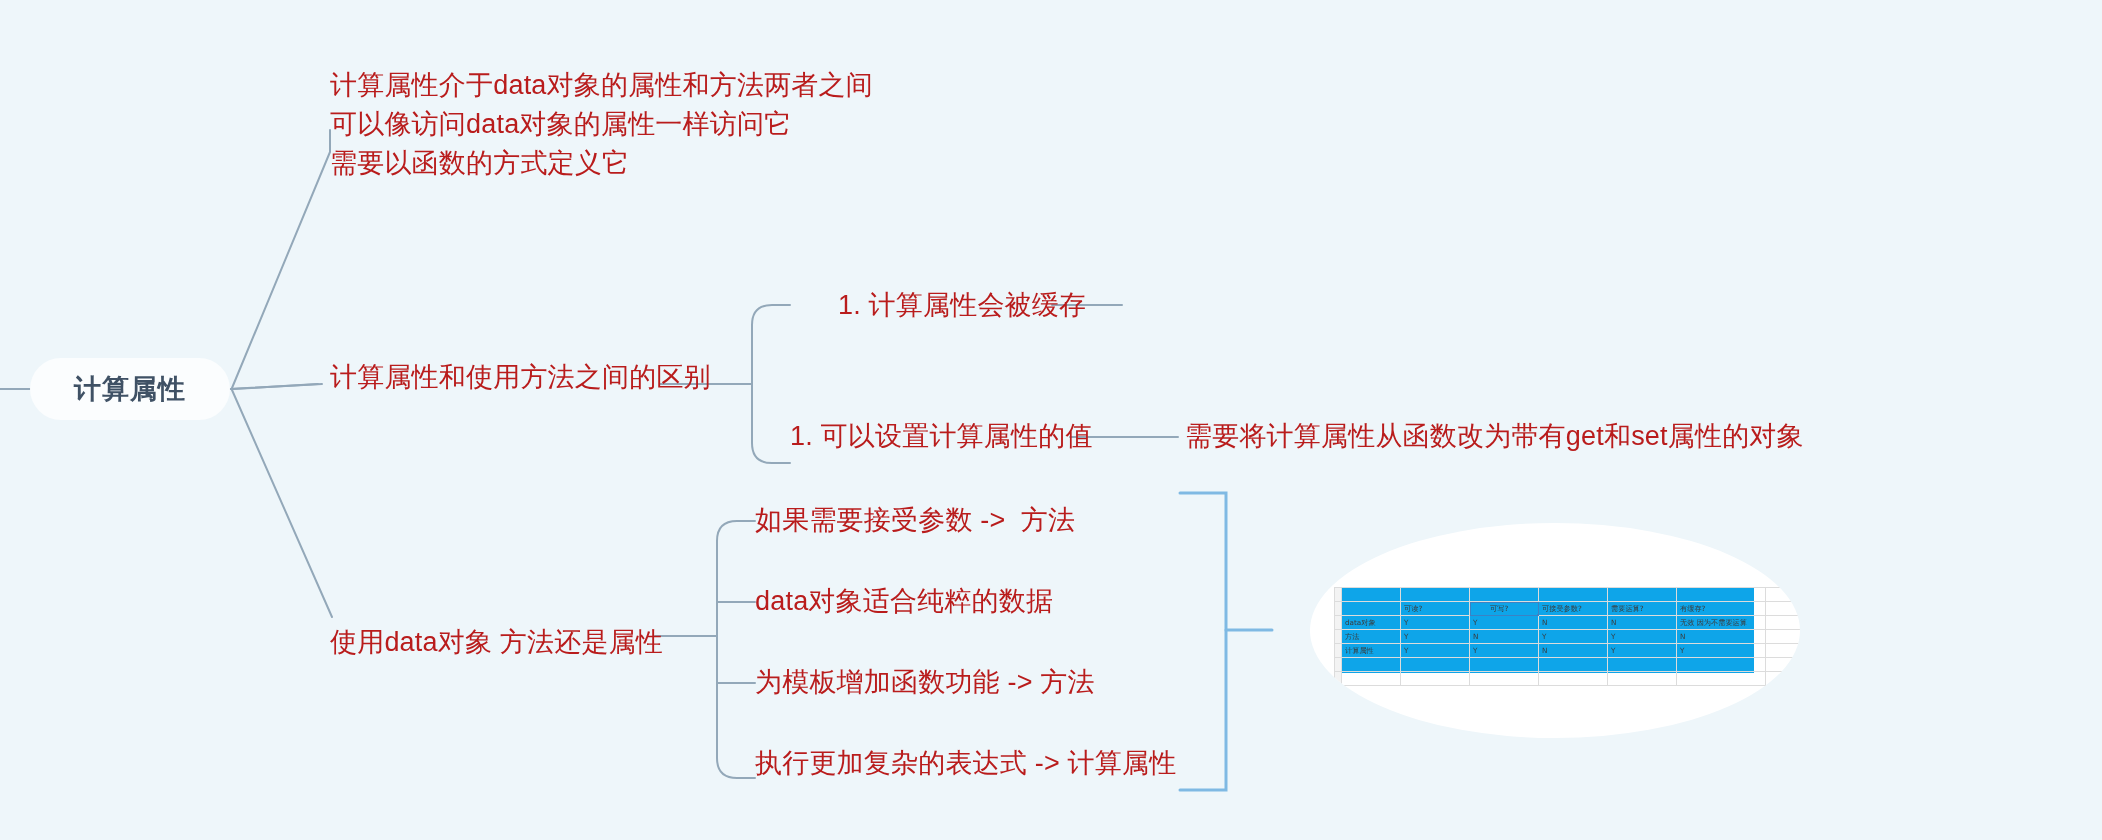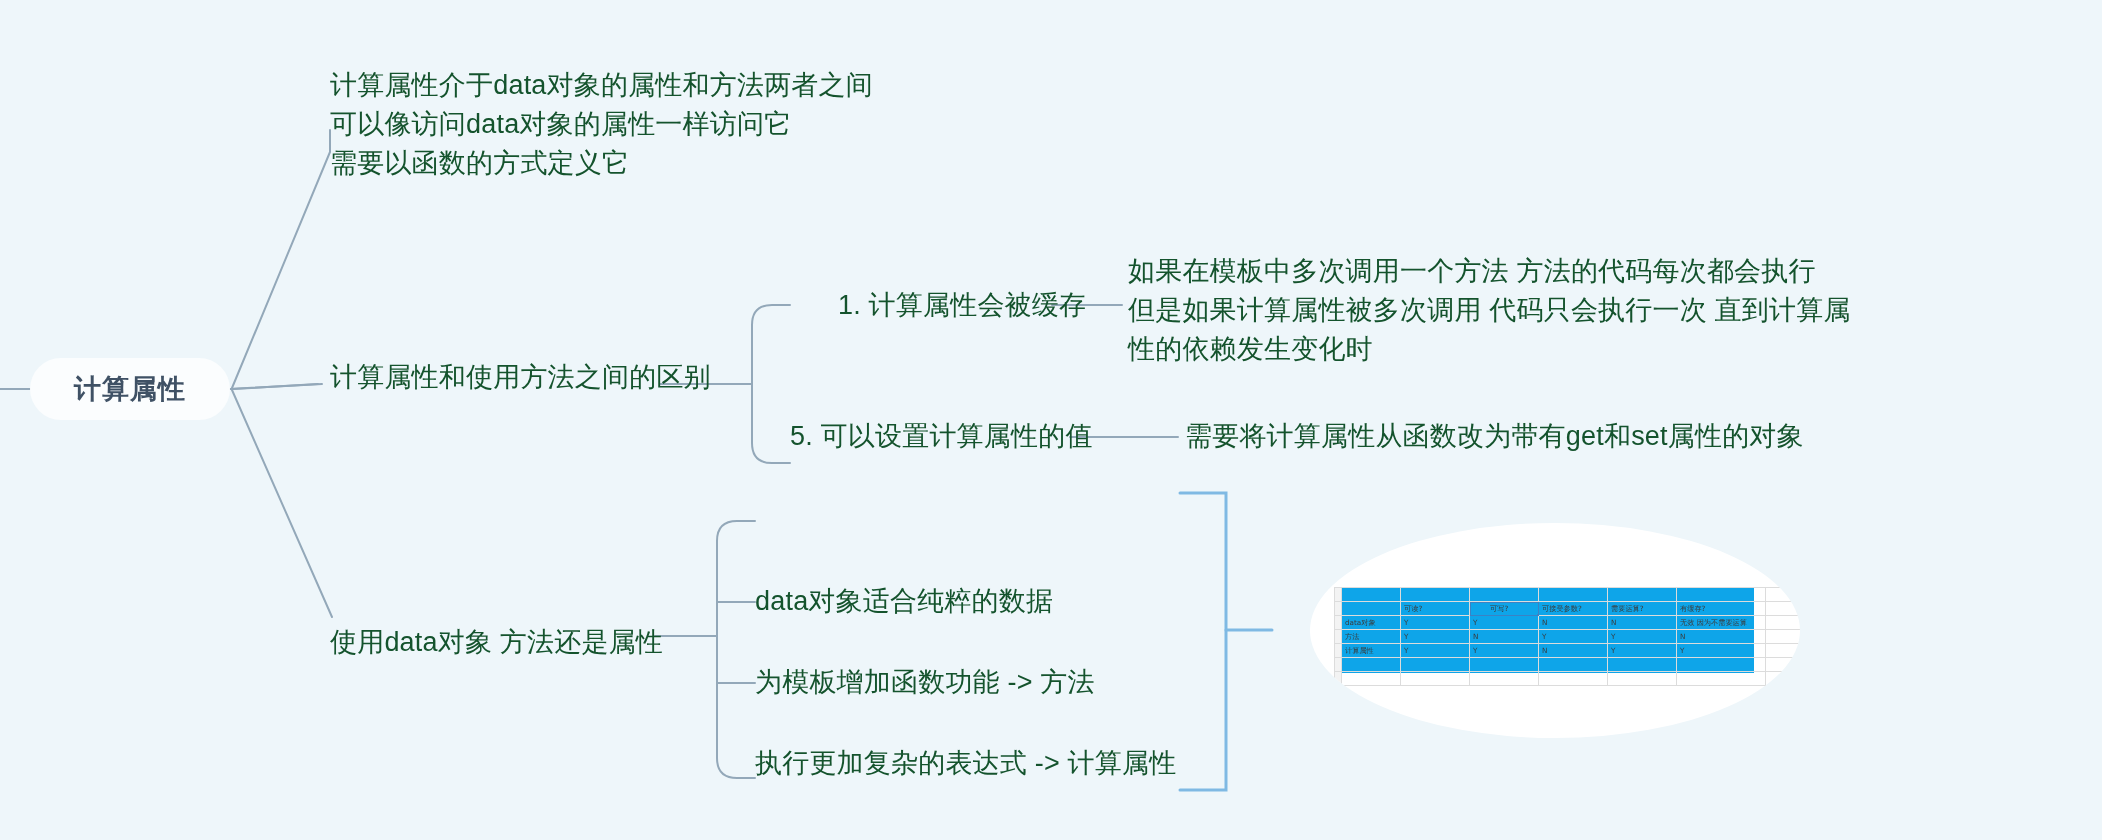--- a/index.html
+++ b/index.html
@@ -25,21 +25,21 @@
     position: absolute;
     left: 0; top: 0;
     width: 2102px;
     height: 840px;
     pointer-events: none;
   }
   .node-text {
     position: absolute;
     font-size: 27px;
     line-height: 39px;
-    color: #14532d;
+    color: #b91c1c;
     white-space: pre;
     letter-spacing: 0.2px;
   }
   .root-node {
     position: absolute;
     left: 30px;
     top: 358px;
     width: 200px;
     height: 62px;
     background: #fbfdfe;
@@ -170,30 +170,28 @@
   </div>
 
   <div class="node-text" id="n-intro">计算属性介于data对象的属性和方法两者之间
 可以像访问data对象的属性一样访问它
 需要以函数的方式定义它</div>
 
   <div class="node-text" id="n-diff">计算属性和使用方法之间的区别</div>
 
   <div class="node-text" id="n-cache">1. 计算属性会被缓存</div>
 
-  <div class="node-text" id="n-cache-desc">如果在模板中多次调用一个方法 方法的代码每次都会执行
-但是如果计算属性被多次调用 代码只会执行一次 直到计算属
-性的依赖发生变化时</div>
-
-  <div class="node-text" id="n-setval">5. 可以设置计算属性的值</div>
+
+  <div class="node-text" id="n-setval">1. 可以设置计算属性的值</div>
 
   <div class="node-text" id="n-setval-desc">需要将计算属性从函数改为带有get和set属性的对象</div>
 
   <div class="node-text" id="n-usedata">使用data对象 方法还是属性</div>
 
+  <div class="node-text" id="n-p1">如果需要接受参数 -&gt;  方法</div>
   <div class="node-text" id="n-p2">data对象适合纯粹的数据</div>
   <div class="node-text" id="n-p3">为模板增加函数功能 -&gt; 方法</div>
   <div class="node-text" id="n-p4">执行更加复杂的表达式 -&gt; 计算属性</div>
 
   <div class="image-node">
     <div class="sheet">
       <table>
         <tbody>
             <tr>
           <td class="gutter"></td>

